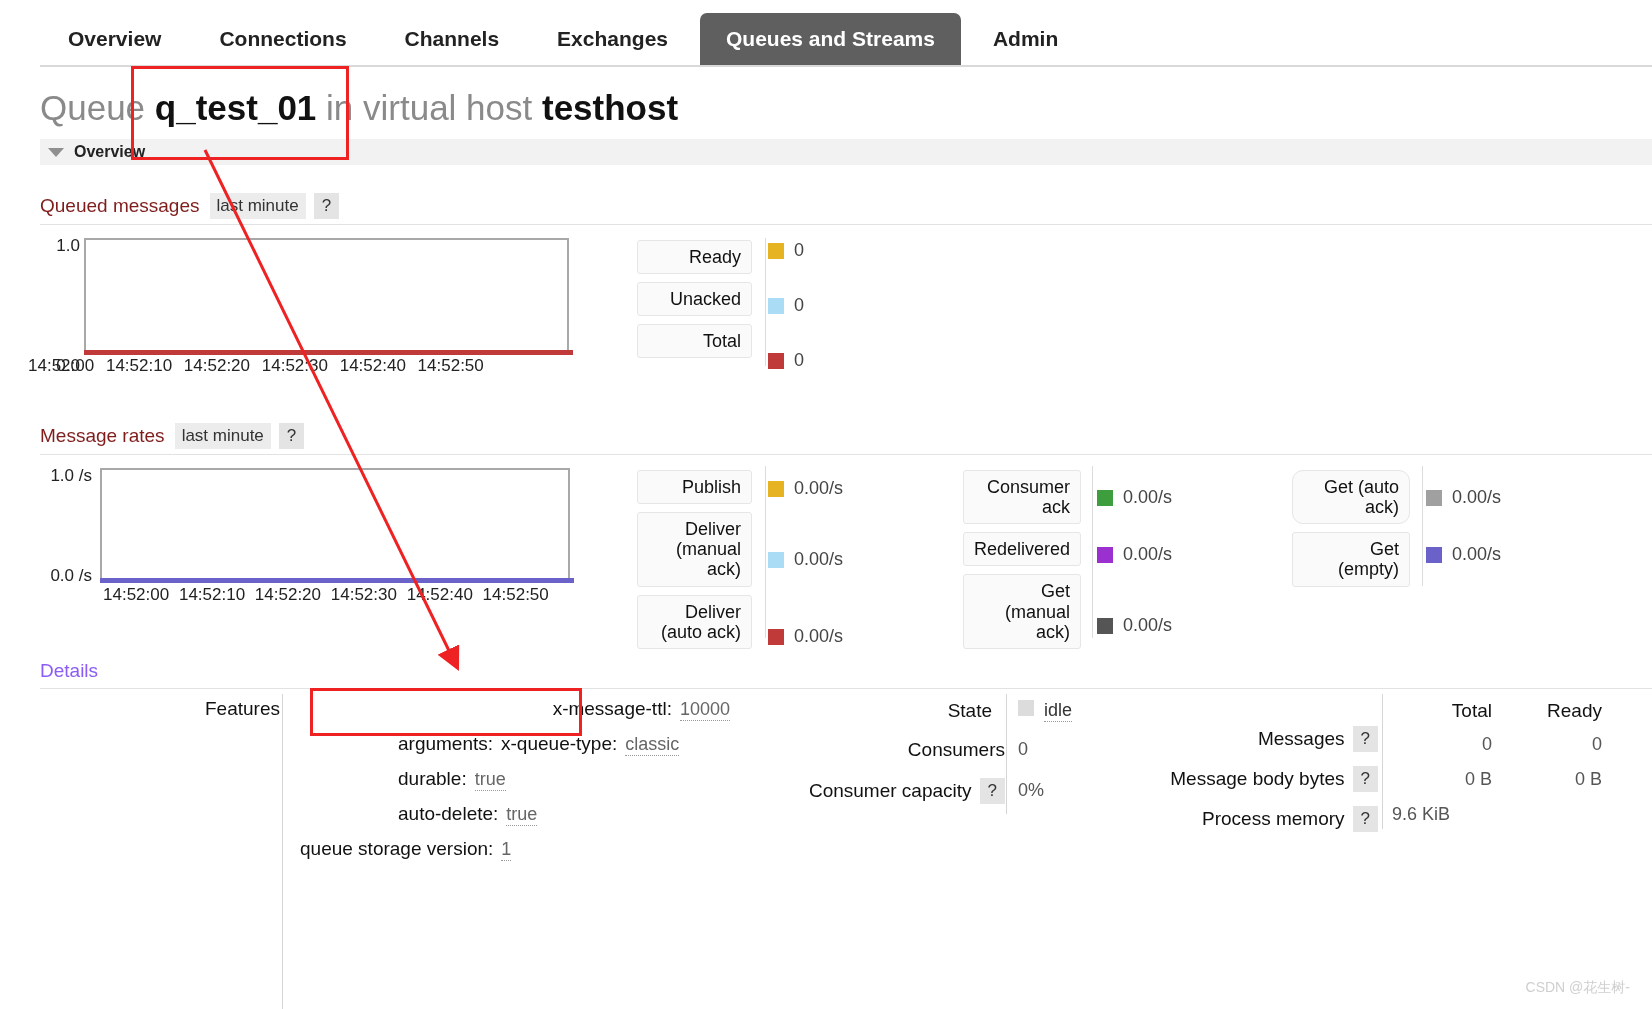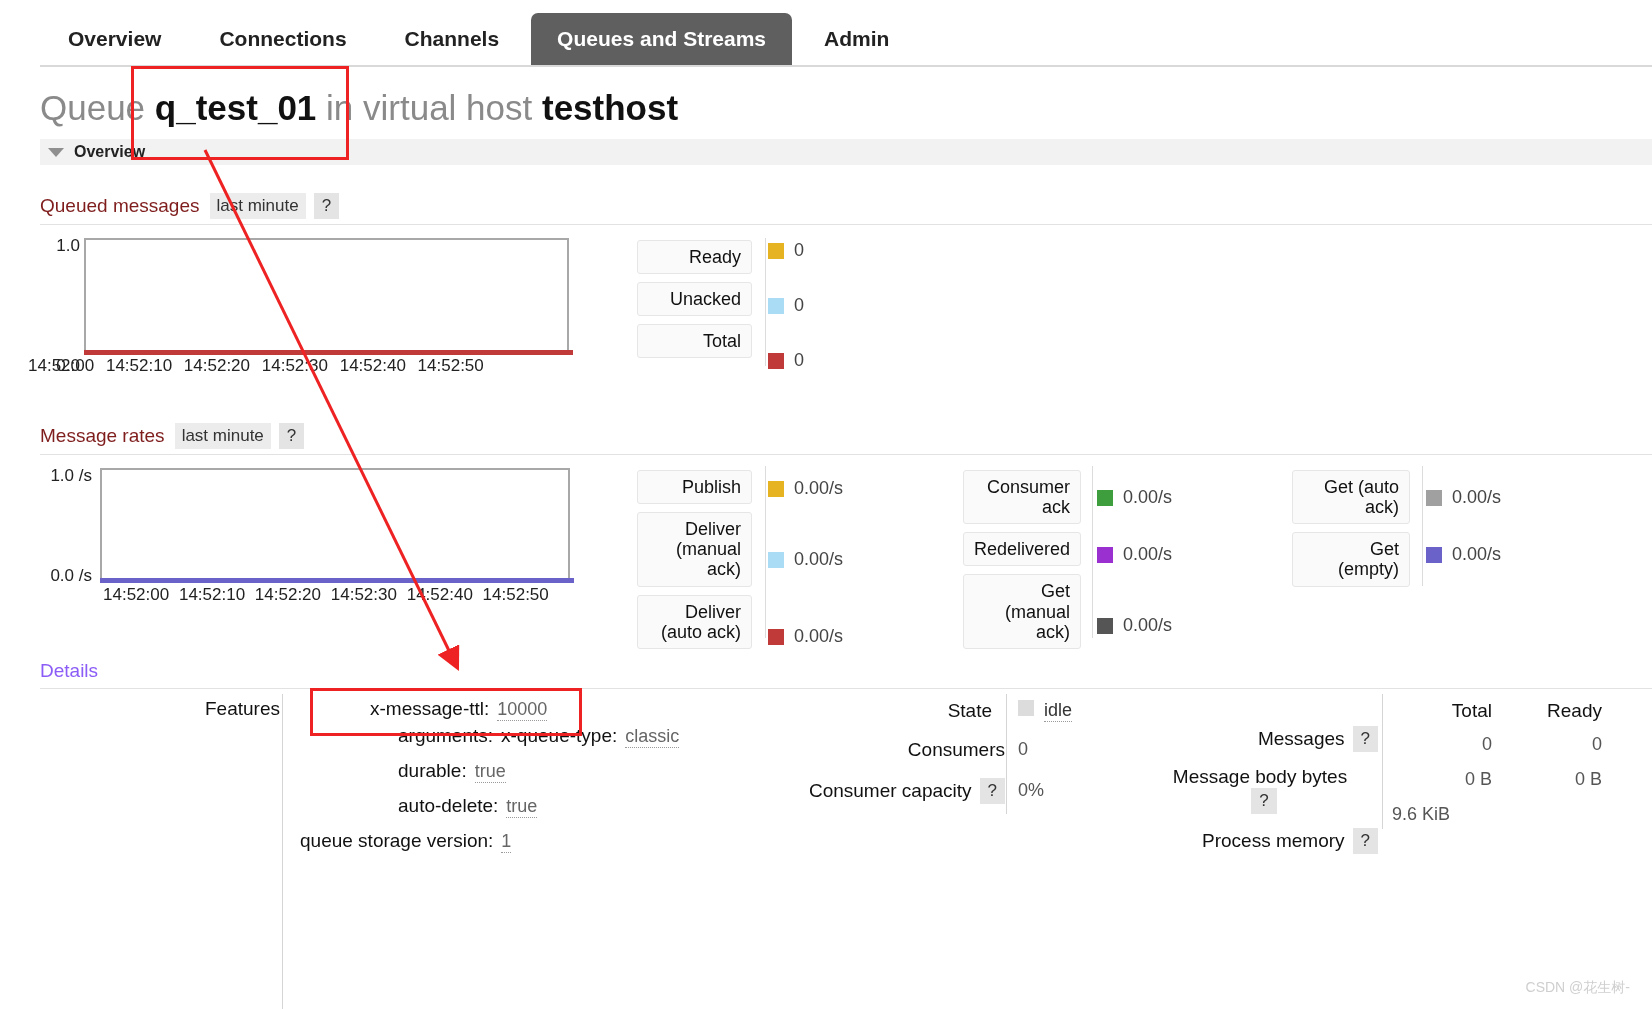--- a/index.html
+++ b/index.html
@@ -143,20 +143,21 @@
 </head>
 <body>
 
 <div id="root">
 
   <div class="navbar">
     <div class="nav-items">
       <div class="nav-item">Overview</div>
       <div class="nav-item">Connections</div>
       <div class="nav-item">Channels</div>
+      <div class="nav-item">Exchanges</div>
       <div class="nav-item active">Queues and Streams</div>
       <div class="nav-item">Admin</div>
     </div>
   </div>
   <div class="nav-underline"></div>
 
   <div class="page-title">
     <span>Queue</span>
     <span class="strong">q_test_01</span>
     <span>in virtual host</span>
@@ -284,21 +285,21 @@
       <div class="legend-val" style="margin-top:42px;">
         <span class="swatch" style="background:#555555;"></span>
         <span>0.00/s</span>
       </div>
     </div>
   </div>
   <div class="legend-sep" style="left:1092px; top:466px; height:172px;"></div>
 
   <div class="legend-group" style="left:1292px; top:470px;">
     <div class="legend-labels" style="width:118px;">
-      <div class="legend-lbl" style="white-space:pre-line;">Get (auto
+      <div class="legend-lbl" style="white-space:pre-line;border-radius:11px;">Get (auto
 ack)</div>
       <div class="legend-lbl" style="white-space:pre-line;">Get
 (empty)</div>
     </div>
     <div class="legend-values">
       <div class="legend-val" style="margin-top:17px;">
         <span class="swatch" style="background:#a0a0a0;"></span>
         <span>0.00/s</span>
       </div>
       <div class="legend-val" style="margin-top:28px;">
@@ -313,21 +314,21 @@
   <div class="details-rule"></div>
 
   <div class="kv-block" style="left:40px; top:698px; width:240px;">
     <div class="kv-row" style="justify-content:flex-end; height:30px;">
       <span class="kv-key" style="padding-right:0;">Features</span>
     </div>
   </div>
   <div class="vdivider" style="left:282px; top:694px; height:315px;"></div>
 
   <div class="kv-block" style="left:300px; top:698px; width:430px;">
-    <div class="kv-row" style="justify-content:flex-start; margin-bottom:4px; padding-left:70px;">
+    <div class="kv-row" style="justify-content:flex-end; margin-bottom:12px; padding-left:70px;">
       <span class="feat-key">x-message-ttl:</span>
       <span class="feat-val underline-dotted" style="margin-left:8px;">10000</span>
     </div>
     <div class="kv-row" style="justify-content:flex-start; margin-bottom:12px; padding-left:98px;">
       <span class="feat-key">arguments:</span>
       <span class="feat-key" style="margin-left:8px;">x-queue-type:</span>
       <span class="feat-val underline-dotted" style="margin-left:8px;">classic</span>
     </div>
     <div class="kv-row" style="justify-content:flex-start; margin-bottom:12px; padding-left:98px;">
       <span class="feat-key">durable:</span>
@@ -369,21 +370,21 @@
       <span class="kv-val">0%</span>
     </div>
   </div>
 
   <div class="kv-block" style="left:1150px; top:700px; width:228px;">
     <div style="height:26px;"></div>
     <div class="stats-row" style="justify-content:flex-end; align-items:center; margin-bottom:14px;">
       <span class="stats-label" style="padding-right:8px;">Messages</span>
       <span class="qmark" style="margin-right:0;">?</span>
     </div>
-    <div class="stats-row" style="justify-content:flex-end; align-items:center; margin-bottom:14px;flex-direction:column;">
+    <div class="stats-row" style="justify-content:flex-end; align-items:center; margin-bottom:14px;">
       <span class="stats-label" style="padding-right:8px;">Message body bytes</span>
       <span class="qmark" style="margin-right:0;">?</span>
     </div>
     <div class="stats-row" style="justify-content:flex-end; align-items:center;">
       <span class="stats-label" style="padding-right:8px;">Process memory</span>
       <span class="qmark" style="margin-right:0;">?</span>
     </div>
   </div>
   <div class="vdivider" style="left:1382px; top:694px; height:135px;"></div>
 

